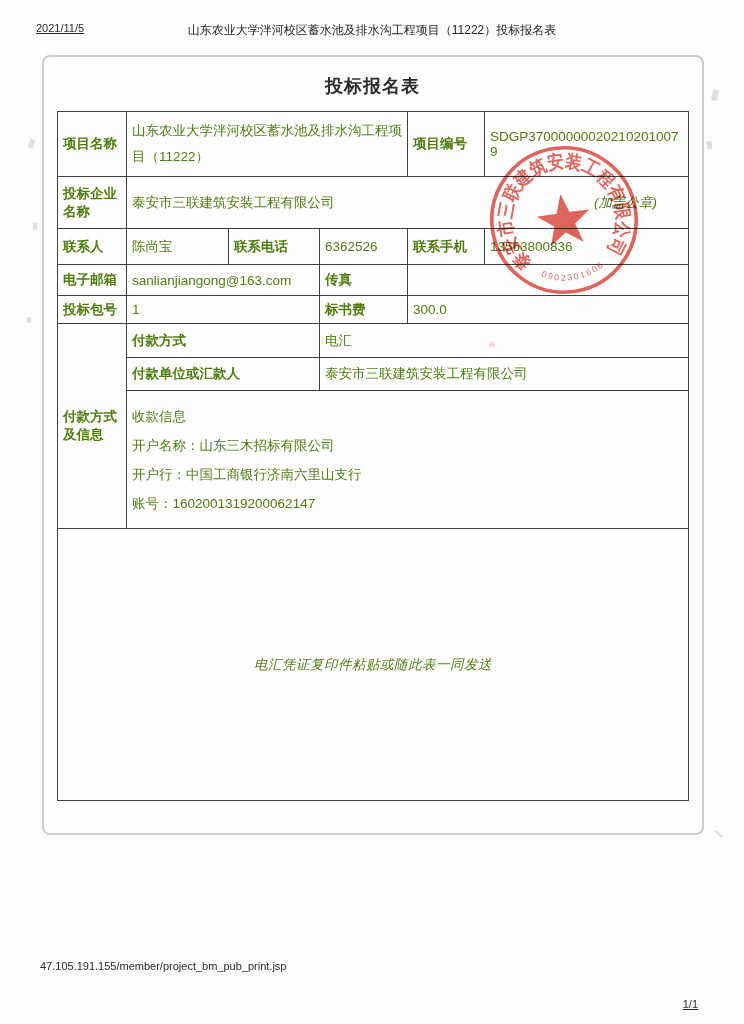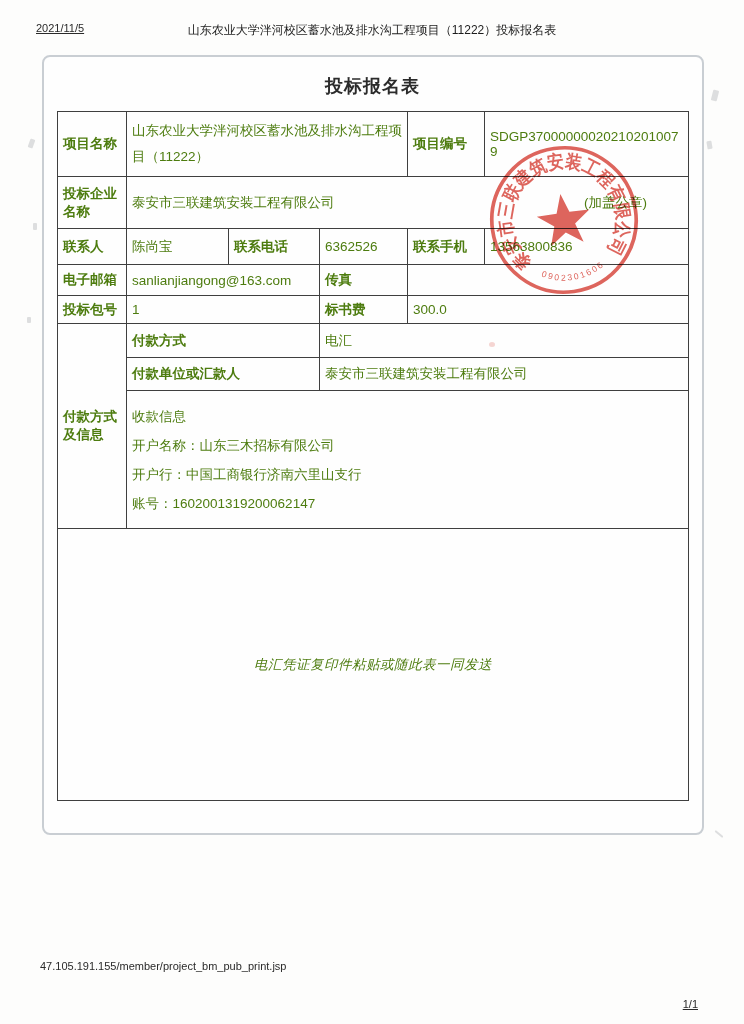--- a/index.html
+++ b/index.html
@@ -39,21 +39,21 @@
     padding:2px 5px;vertical-align:middle;
     overflow:hidden;word-break:break-all;
   }
   td.lbl{font-weight:700;color:#202020;}
   tr.r1{height:65px;} tr.r2{height:52px;} tr.r3{height:36px;}
   tr.r4{height:31px;} tr.r5{height:28px;margin-left:40px;} tr.r6{height:34px;}
   tr.r7{height:33px;} tr.r8{height:138px;} tr.r9{height:272px;font-style:italic;}
   .proj-name{line-height:26px;font-size:13px;}
   .bidder-cell{padding:0 7px;}
   .bidder-flex{display:flex;align-items:center;justify-content:space-between;}
-  .seal-note{margin-right:36px;white-space:nowrap;}
+  .seal-note{margin-right:26px;white-space:nowrap;font-style:italic;}
   td.recv{vertical-align:top;padding-top:8px;}
   .recv-line{line-height:29px;}
   td.note-cell{text-align:center;vertical-align:middle;font-size:13.5px;letter-spacing:.5px;}
 
   
   .stamp{
     position:absolute;left:482px;top:138px;width:164px;height:164px;
     transform:rotate(-8deg);opacity:.85;mix-blend-mode:multiply;
     pointer-events:none;
   }

